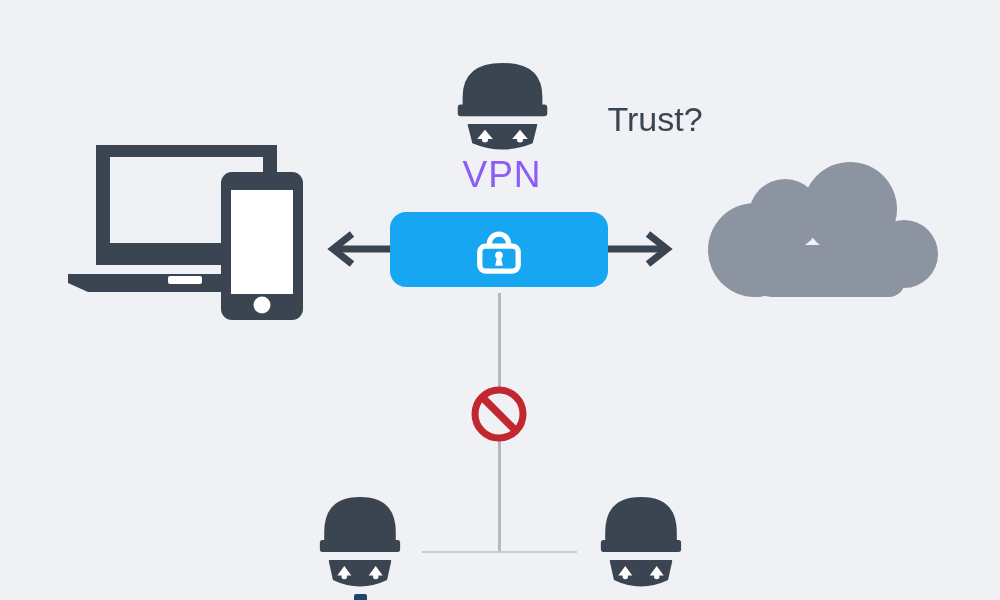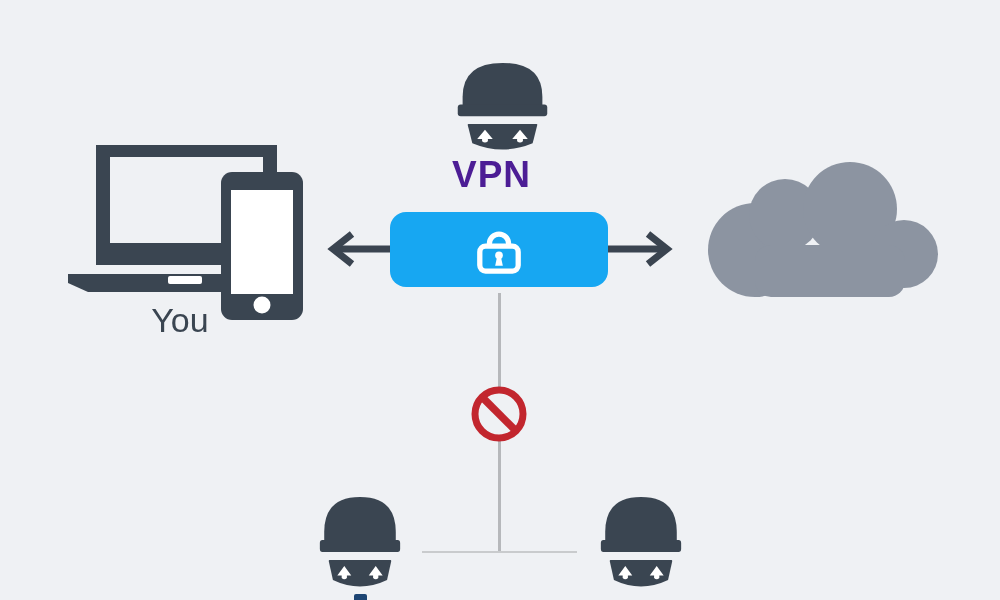--- a/index.html
+++ b/index.html
@@ -7,22 +7,22 @@
   #stage{
     position:relative;width:1000px;height:600px;margin:0 auto;
     background:#EFF1F4;overflow:hidden;
   }
   .abs{position:absolute;}
   .label{
     position:absolute;color:#3A4551;font-size:34px;line-height:1.1;
     text-align:center;white-space:nowrap;
   }
   #vpn-label{
-    position:absolute;color:#4c1d95;font-size:37px;font-weight:700;
-    white-space:nowrap;letter-spacing:1px;
+    position:absolute;color:#8b5cf6;font-size:37px;font-weight:400;
+    text-align:center;white-space:nowrap;letter-spacing:1px;
   }
   #tunnel-box{
     position:absolute;left:390px;top:212px;width:218px;height:75px;
     background:#17A7F2;border-radius:16px;
     display:flex;align-items:center;justify-content:center;z-index:3;
   }
   #v-line{
     position:absolute;left:498px;top:293px;width:3px;height:260px;
     background:#B6B8BB;z-index:1;
   }
@@ -62,27 +62,27 @@
   <svg class="abs" style="left:60px;top:140px" width="250" height="185" viewBox="0 0 250 185">
     <g fill="#3A4551">
       <path fill-rule="evenodd" d="M36,5 H217 V125 H36 Z M50,17 H203 V103 H50 Z"></path>
       <polygon points="8,134 230,134 230,152 28,152 8,143"></polygon>
       <rect x="108" y="136" width="34" height="8" rx="2" fill="#FFFFFF"></rect>
       <rect x="161" y="32" width="82" height="148" rx="11"></rect>
       <rect x="171" y="50" width="62" height="104" fill="#FFFFFF"></rect>
       <circle cx="202" cy="165" r="8.5" fill="#FFFFFF"></circle>
     </g>
   </svg>
-  <div class="label" style="left:120px;top:302px;width:120px">You</div>
 
   <svg class="abs" style="left:449px;top:60px" width="107" height="92" viewBox="0 0 110 95" preserveAspectRatio="none">
     <use href="#spy-symbol" xlink:href="#spy-symbol"></use>
   </svg>
   <div id="vpn-label" style="left:452px;top:154px;width:100px">VPN</div>
 
+  <div class="label" style="left:600px;top:101px;width:110px">Trust?</div>
 
   <svg class="abs arrow" style="left:326px;top:230px" width="72" height="38" viewBox="0 0 72 38">
     <g stroke="#3A4450" stroke-width="7" fill="none">
       <path d="M70,19 H8"></path>
       <polyline points="26,4 7,19 26,34"></polyline>
     </g>
   </svg>
   <svg class="abs arrow" style="left:602px;top:230px" width="72" height="38" viewBox="0 0 72 38">
     <g stroke="#3A4450" stroke-width="7" fill="none">
       <path d="M2,19 H64"></path>

